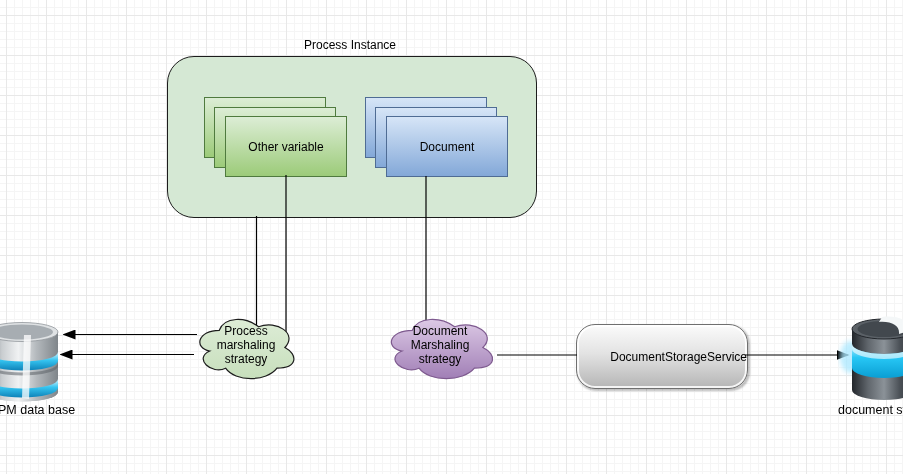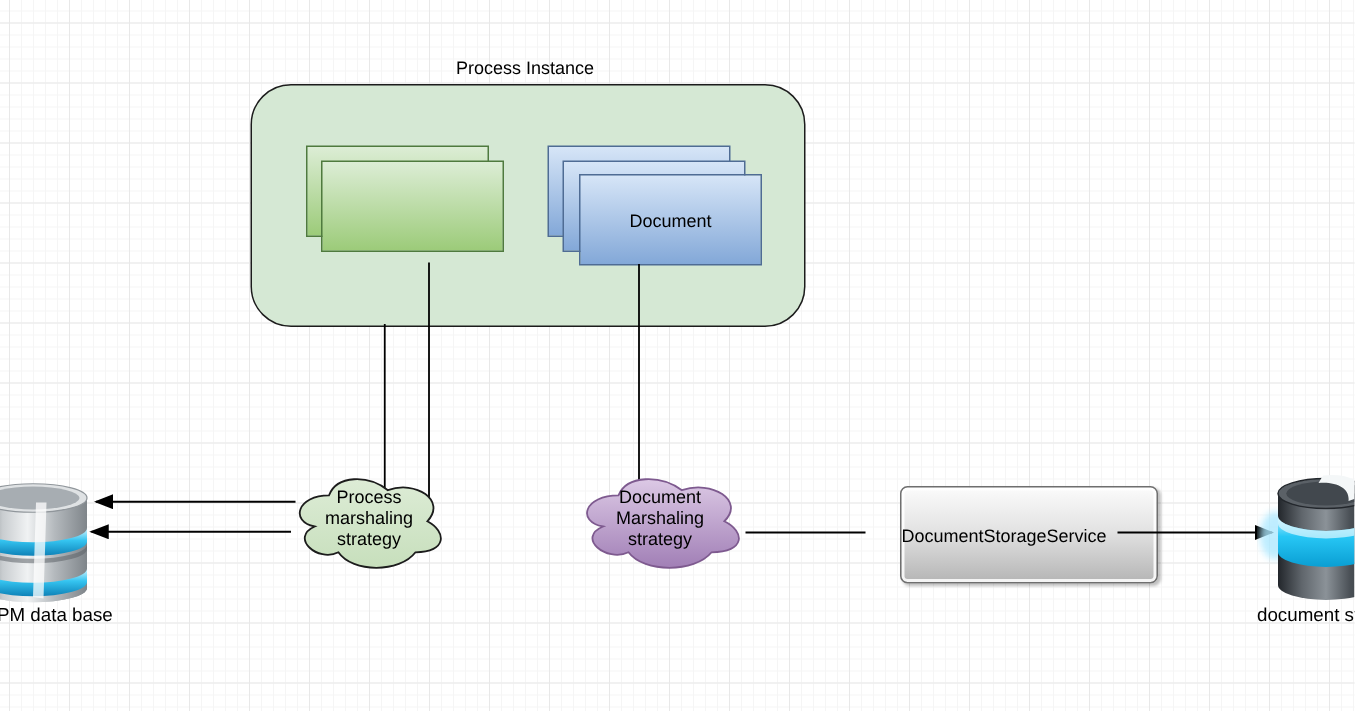--- a/index.html
+++ b/index.html
@@ -23,38 +23,41 @@
   }
   .pi-title{left:270px;top:38px;width:160px;text-align:center;z-index:5;}
   .stack-rect{width:120px;height:59px;z-index:2;}
   .stack-green{background:linear-gradient(#dcedd5,#9ccb79);border:1px solid #4f7a3e;}
   .stack-blue{background:linear-gradient(#d6e5f7,#83a8d8);border:1px solid #4f6c94;}
   .stack-front{display:flex;align-items:center;justify-content:center;}
   .svg-layer{left:0;top:0;z-index:3;pointer-events:none;}
   .svg-layer [data-interactable="true"]{pointer-events:auto;}
   .cloud-label{width:104px;text-align:center;line-height:14px;z-index:5;}
   .service-box{
-    left:576px;top:324px;width:170px;height:63px;border-radius:5px;
+    left:576px;top:324px;width:170px;height:63px;border-radius:19px;
     background:linear-gradient(#fbfbfb 0%,#e3e3e3 45%,#b5b5b5 100%);
     border:1px solid #6f6f6f;
     box-shadow:inset 0 0 0 2px rgba(255,255,255,.85), 1.5px 1.5px 2px rgba(0,0,0,.25);
-    display:flex;align-items:center;justify-content:flex-start;z-index:2;margin-left:24px;
+    display:flex;align-items:center;justify-content:flex-end;z-index:2;
   }
   .db-label{z-index:5;white-space:nowrap;font-size:12.5px;}
 </style>
 </head>
 <body>
 
 <div class="canvas" data-interactable="false">
 
   <div class="abs pi-container" data-interactable="true"></div>
   <div class="abs pi-title" data-interactable="false">Process Instance</div>
 
   <div class="abs stack-rect stack-green" style="left:204px;top:97px;" data-interactable="true"></div>
   <div class="abs stack-rect stack-green" style="left:214px;top:107px;" data-interactable="true"></div>
+  <div class="abs stack-rect stack-green stack-front" style="left:225px;top:116px;" data-interactable="true">
+    <span data-interactable="false">Other variable</span>
+  </div>
 
   <div class="abs stack-rect stack-blue" style="left:365px;top:97px;" data-interactable="true"></div>
   <div class="abs stack-rect stack-blue" style="left:375px;top:107px;" data-interactable="true"></div>
   <div class="abs stack-rect stack-blue stack-front" style="left:386px;top:116px;" data-interactable="true">
     <span data-interactable="false">Document</span>
   </div>
 
   <div class="abs service-box" data-interactable="true">
     <span data-interactable="false">DocumentStorageService</span>
   </div>

